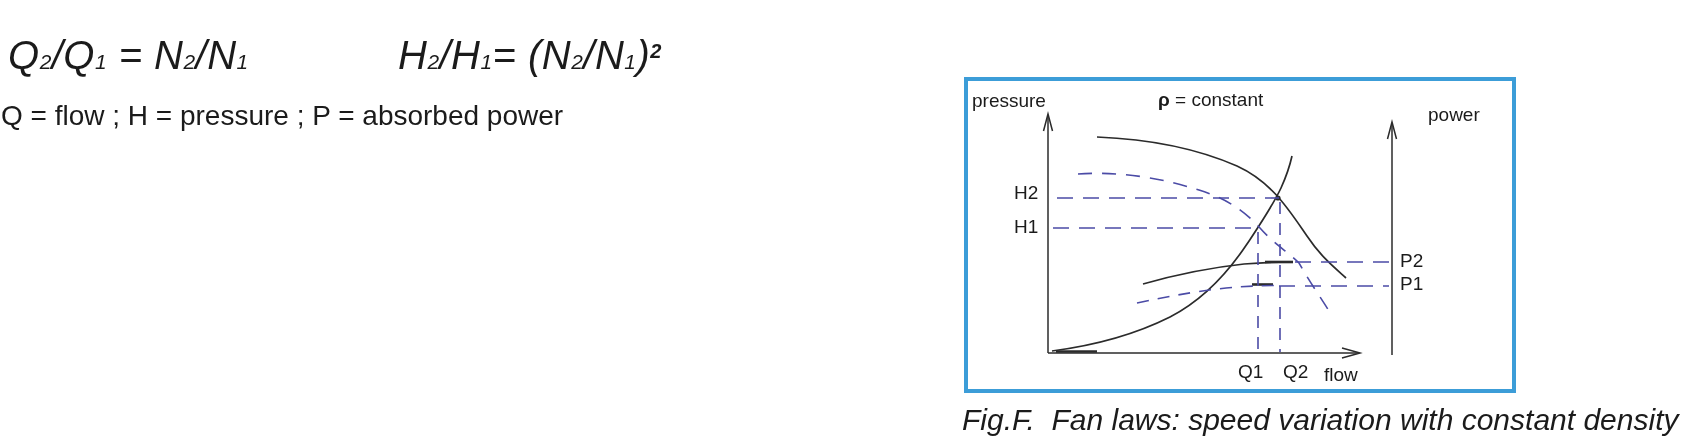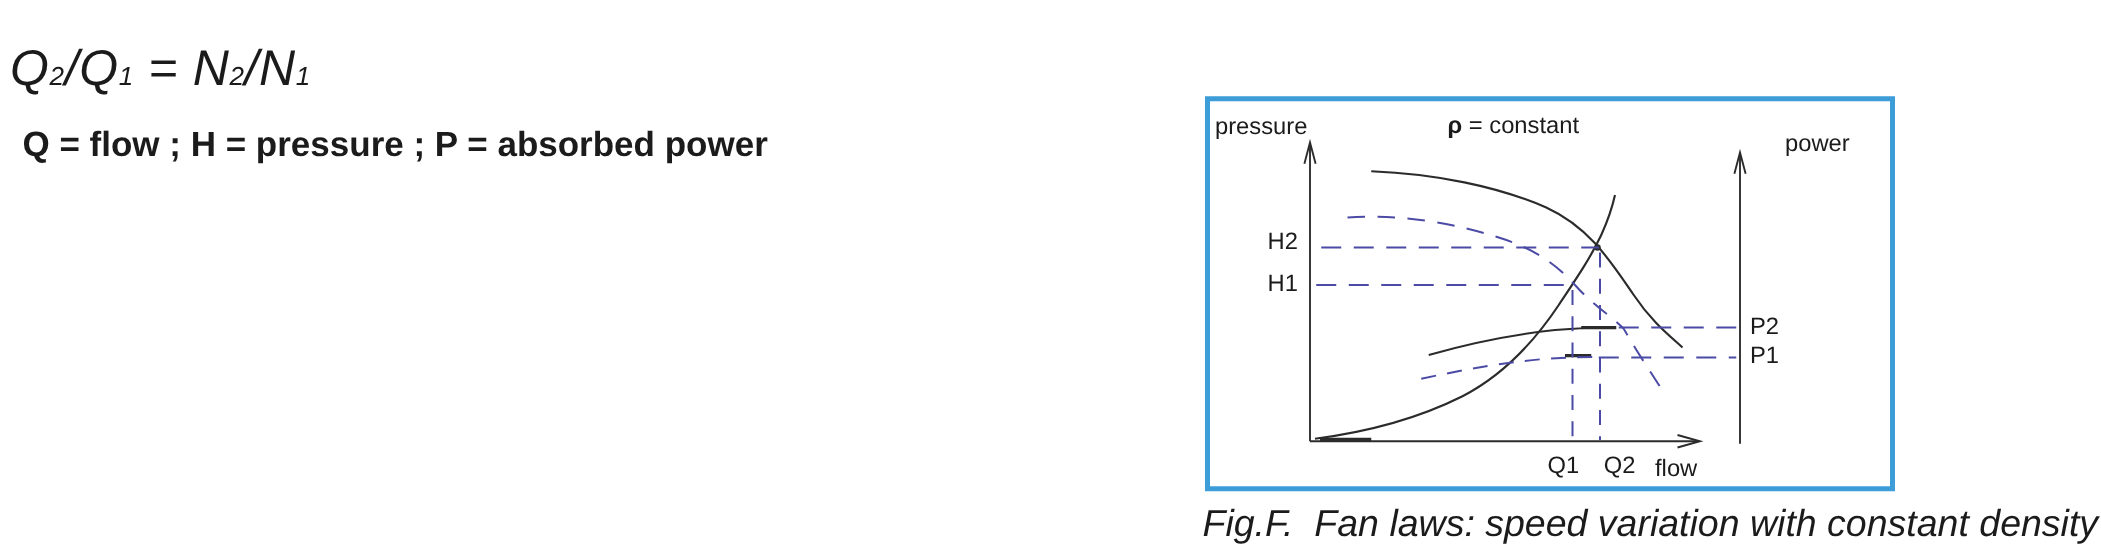--- a/index.html
+++ b/index.html
@@ -15,41 +15,42 @@
     position:absolute;top:3px;
     font-style:italic;
     font-size:40px;line-height:1.05;
     letter-spacing:0.5px;
     white-space:pre;
     margin-top:31px;
   }
   .eq .sub{font-size:0.52em;}
   .eq .sup{font-size:0.5em;vertical-align:0.55em;font-weight:700;}
   #defs-line{
-    position:absolute;left:18px;top:101px;
-    font-weight:700;font-size:28px;line-height:1.1;
+    position:absolute;left:1px;top:101px;
+    font-weight:400;font-size:28px;line-height:1.1;
     white-space:pre;
   }
   #figure-caption{
     position:absolute;left:962px;top:403px;
     font-style:italic;font-size:30px;line-height:1.1;
     white-space:pre;
     text-align:right;
   }
   svg text{
     font-family:"Liberation Sans","DejaVu Sans",sans-serif;
     fill:#1b1b1b;
   }
 </style>
 </head>
 <body>
 
 <div id="canvas">
 
   <div class="eq" style="left:8px"><span class="tok">Q</span><span class="sub">2</span><span class="tok">/Q</span><span class="sub">1</span><span class="tok"> = N</span><span class="sub">2</span><span class="tok">/N</span><span class="sub">1</span></div>
+  <div class="eq" style="left:398px"><span class="tok">H</span><span class="sub">2</span><span class="tok">/H</span><span class="sub">1</span><span class="tok">= (N</span><span class="sub">2</span><span class="tok">/N</span><span class="sub">1</span><span class="tok">)</span><span class="sup">2</span></div>
 
   <div id="defs-line">Q = flow ; H = pressure ; P = absorbed power</div>
 
   <svg width="1681" height="445" viewBox="0 0 1681 445" style="position:absolute;left:0;top:0" xmlns="http://www.w3.org/2000/svg">
 
     <rect x="966" y="79" width="548" height="312" fill="none" stroke-width="4" stroke="#3c9dd8"></rect>
 
     <g fill="none" stroke-width="1.5" stroke="#2b2b2b">
       <line x1="1048" y1="353" x2="1048" y2="115"></line>
       <polyline points="1043.5,131 1048,114 1052.5,131"></polyline>

